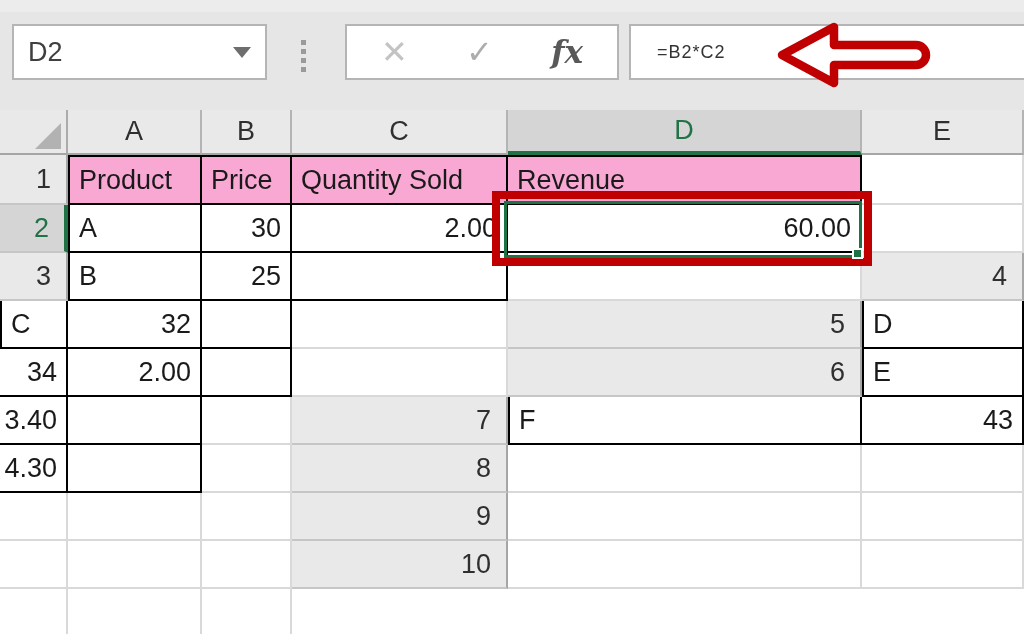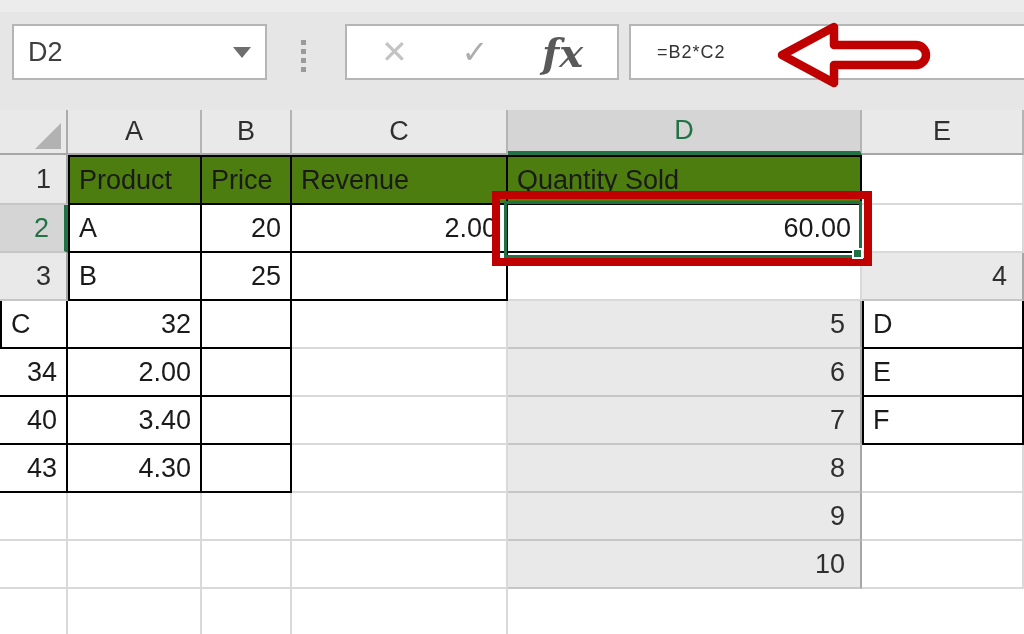--- a/index.html
+++ b/index.html
@@ -20,21 +20,21 @@
     border-right:9px solid transparent; border-top:11px solid #6E6E6E; }
   .dots { position:absolute; left:301px; top:40px; width:6px; height:32px;
     display:flex; flex-direction:column; justify-content:space-between; }
   .dots span { width:5px; height:5px; background:#9A9A9A; }
   .fb-buttons { left:345px; top:24px; width:274px; height:56px;
     display:flex; align-items:center; justify-content:space-between;
     padding:0 34px; }
   .icon-x { font-size:32px; color:#C3C3C3; }
   .icon-ck { font-size:32px; color:#ADADAD; }
   .icon-fx { font-family:"DejaVu Serif", serif; font-style:italic;
-    font-size:40px; color:#595959; font-weight:bold; }
+    font-size:31px; color:#595959; font-weight:bold; }
   .formula-input { left:629px; top:24px; width:399px; height:56px;
     display:flex; align-items:center; padding:0 26px; }
   .formula-text { font-size:18px; color:#333; letter-spacing:1px; }
   .arrow-svg { position:absolute; left:776px; top:21px; z-index:6; }
 
   
   .grid { position:absolute; left:0; top:110px; width:1024px; height:527px;
     display:grid; background:#fff;
     grid-template-columns:68px 134px 90px 216px 354px 162px;
     grid-template-rows:45px 50px repeat(9,48px); }
@@ -51,21 +51,21 @@
     border-bottom:2px solid #C6C6C6; display:flex; align-items:center;
     justify-content:flex-end; padding-right:15px; font-size:27px; color:#2F2F2F; }
   .rowhdr.sel { background:#D5D5D5; color:#217346;
     border-right:4px solid #217346; }
   .cell { border-right:2px solid #D9D9D9; border-bottom:2px solid #D9D9D9;
     display:flex; align-items:center; padding:0 9px; font-size:27px;
     color:#1A1A1A; overflow:hidden; white-space:nowrap; }
   .cell.tbl { border-right:2px solid #000; border-bottom:2px solid #000; }
   .cell.first-col { border-left:2px solid #000; }
   .cell.first-row { border-top:2px solid #000; }
-  .cell.hdrfill { background:#4d7c0f; }
+  .cell.hdrfill { background:#f9a8d4; }
   .cell.num { justify-content:flex-end; }
 
   
   .sel-green { position:absolute; left:504px; top:91px; width:358px;
     height:57px; border:3px solid #1E7244; z-index:2; pointer-events:none; }
   .fill-handle { position:absolute; left:852px; top:138px; width:11px;
     height:11px; background:#1E7244; border:2px solid #FFF; z-index:5; }
   .sel-red { position:absolute; left:492px; top:81px; width:380px;
     height:75px; border:8px solid #C00000; z-index:4; pointer-events:none; }
 </style>
@@ -106,26 +106,26 @@
         <div class="tri"></div>
       </div>
       <div class="colhdr">A</div>
       <div class="colhdr">B</div>
       <div class="colhdr">C</div>
       <div class="colhdr sel">D</div>
       <div class="colhdr">E</div>
       <div class="rowhdr">1</div>
       <div class="cell tbl first-col first-row hdrfill">Product</div>
       <div class="cell tbl first-row hdrfill">Price</div>
+      <div class="cell tbl first-row hdrfill">Quantity Sold</div>
       <div class="cell tbl first-row hdrfill">Revenue</div>
-      <div class="cell tbl first-row hdrfill">Quantity Sold</div>
       <div class="cell"></div>
       <div class="rowhdr sel">2</div>
       <div class="cell tbl first-col">A</div>
-      <div class="cell tbl num">20</div>
+      <div class="cell tbl num">30</div>
       <div class="cell tbl num">2.00</div>
       <div class="cell tbl num">60.00</div>
       <div class="cell"></div>
       <div class="rowhdr">3</div>
       <div class="cell tbl first-col">B</div>
       <div class="cell tbl num">25</div>
       <div class="cell tbl num"></div>
       <div class="cell"></div>
       <div class="rowhdr">4</div>
       <div class="cell tbl first-col">C</div>
@@ -133,21 +133,20 @@
       <div class="cell tbl num"></div>
       <div class="cell"></div>
       <div class="rowhdr">5</div>
       <div class="cell tbl first-col">D</div>
       <div class="cell tbl num">34</div>
       <div class="cell tbl num">2.00</div>
       <div class="cell tbl num"></div>
       <div class="cell"></div>
       <div class="rowhdr">6</div>
       <div class="cell tbl first-col">E</div>
-      <div class="cell tbl num">40</div>
       <div class="cell tbl num">3.40</div>
       <div class="cell tbl num"></div>
       <div class="cell"></div>
       <div class="rowhdr">7</div>
       <div class="cell tbl first-col">F</div>
       <div class="cell tbl num">43</div>
       <div class="cell tbl num">4.30</div>
       <div class="cell tbl num"></div>
       <div class="cell"></div>
       <div class="rowhdr">8</div>

